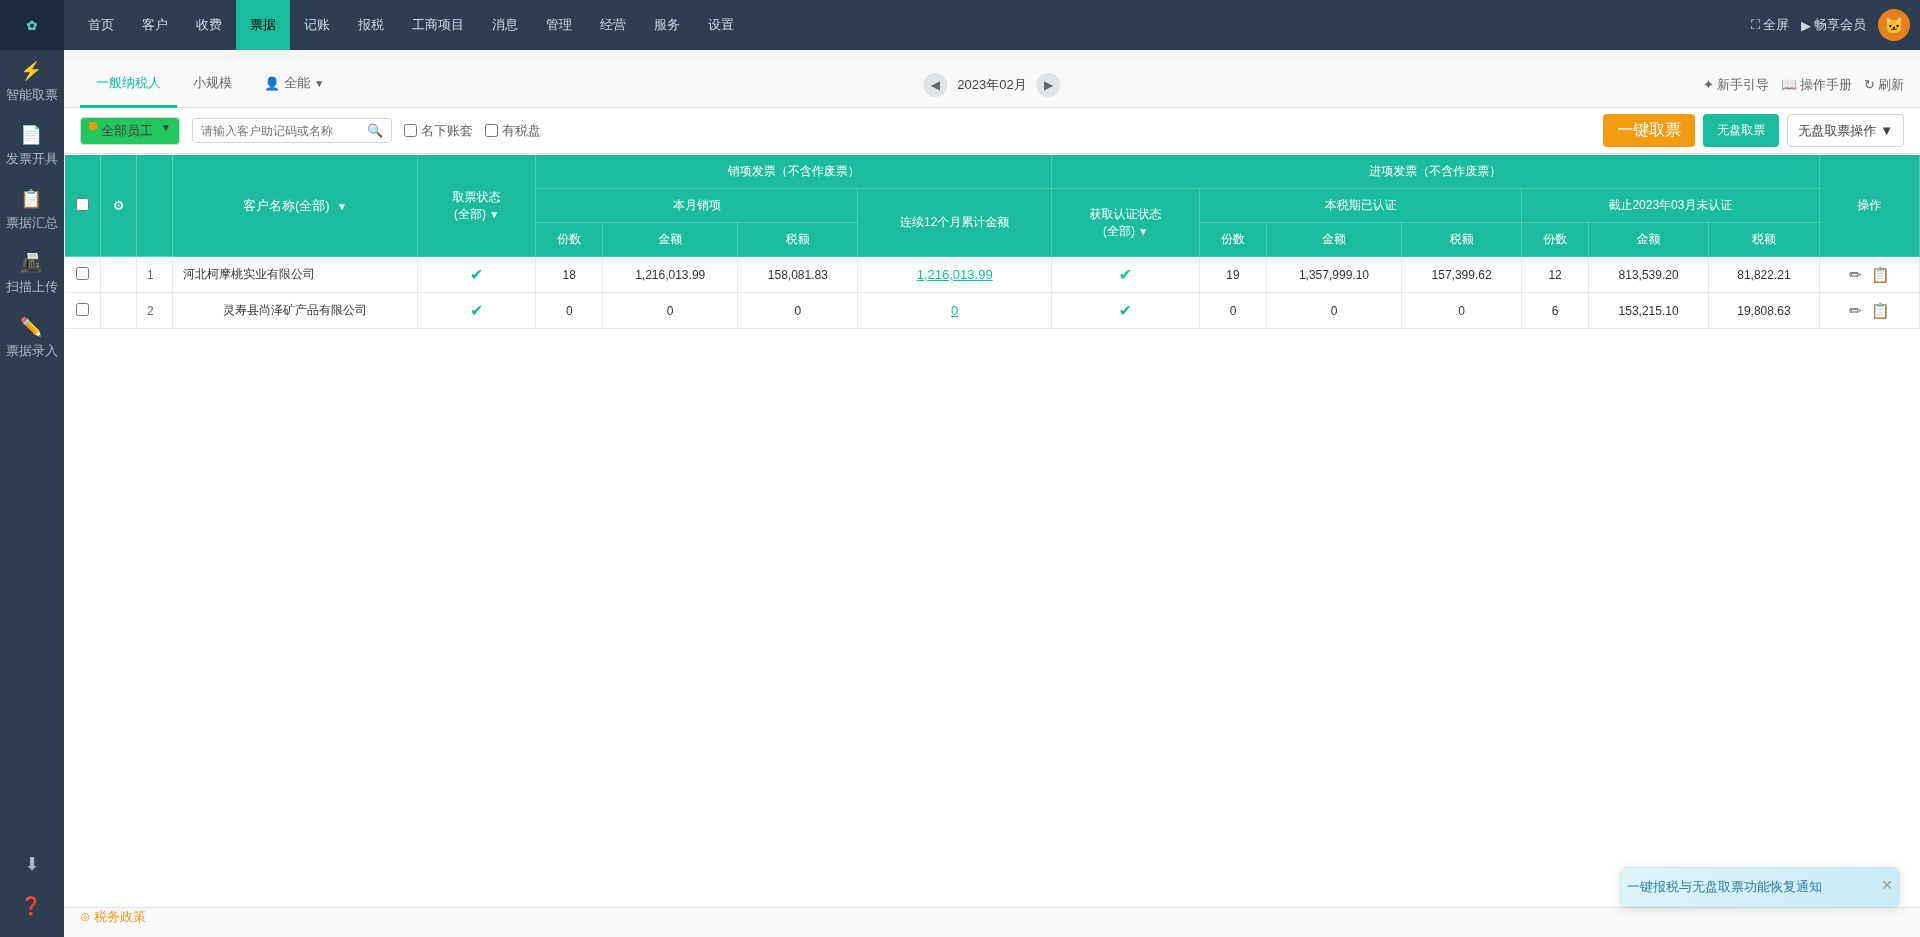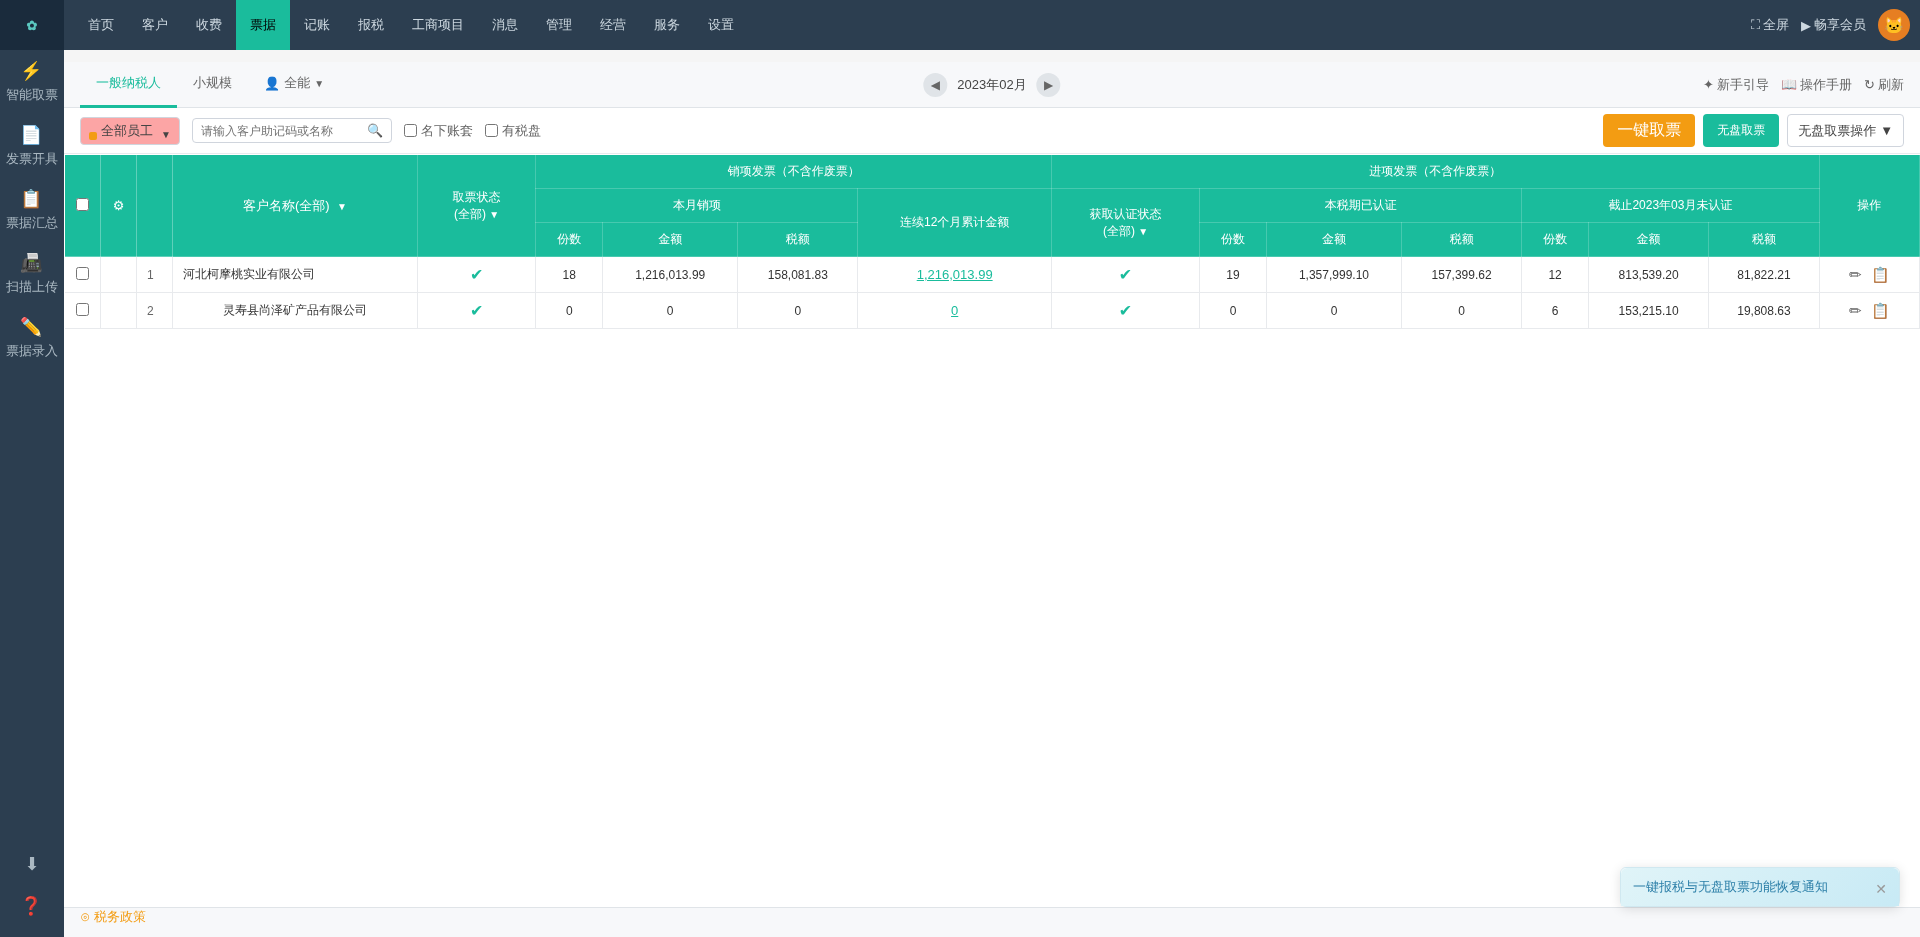--- a/index.html
+++ b/index.html
@@ -152,29 +152,29 @@
       background: #fff;
       border-bottom: 1px solid #e8eaed;
       display: flex;
       align-items: center;
       padding: 0 16px;
       gap: 12px;
       flex-shrink: 0;
     }
     .filter-select {
       display: flex;
-      align-items: flex-end;
+      align-items: flex-start;
       gap: 4px;
       border: 1px solid #d0d5dd;
       border-radius: 4px;
       padding: 4px 8px;
       cursor: pointer;
       font-size: 12px;
       color: #444;
-      background: #fca5a5;
+      background: #22c55e;
     }
     .filter-select .dot { width: 8px; height: 8px; background: #f39c12; border-radius: 2px; display: inline-block; }
     .search-box {
       display: flex;
       align-items: center;
       border: 1px solid #d0d5dd;
       border-radius: 4px;
       padding: 4px 8px;
       gap: 6px;
       background: #fff;
@@ -271,24 +271,24 @@
       background: #fff;
       border: 1px solid #d0e8f0;
       border-radius: 6px;
       box-shadow: 0 2px 12px rgba(0,0,0,0.12);
       font-size: 12px;
       color: #444;
       z-index: 999;
     }
     .notification-header {
       background: linear-gradient(135deg, #e0f4f8, #c8eaf5);
-      padding: 10px 12px;
+      padding: 10px 6px;
       border-radius: 6px 6px 0 0;
       display: flex;
-      align-items: flex-end;
+      align-items: flex-start;
       justify-content: space-between;
       font-size: 12px;
       font-weight: 500;
       color: #2c7fa8;
     }
     .notification-body {
       padding: 10px 12px;
       line-height: 1.7;
       max-height: 150px;
       overflow-y: auto;

